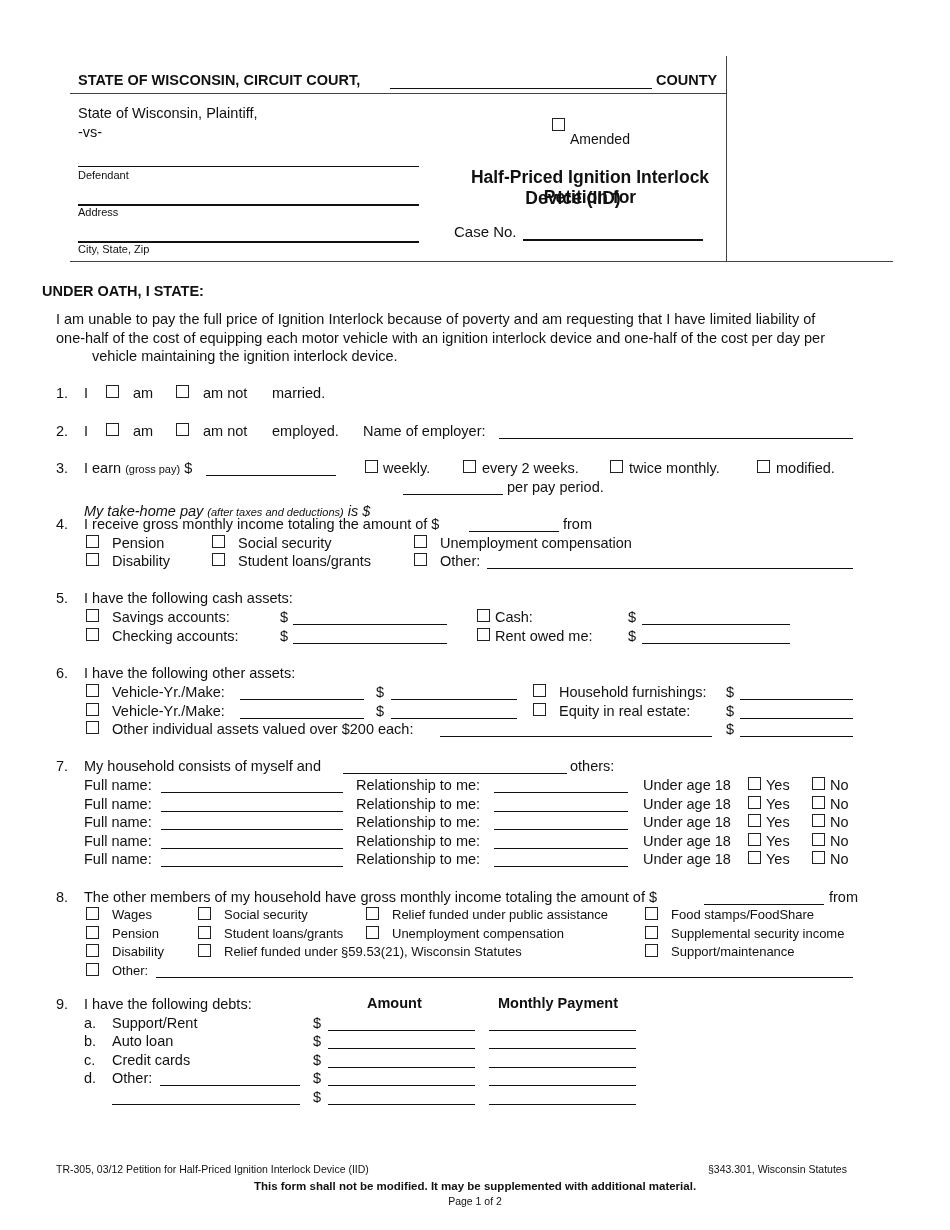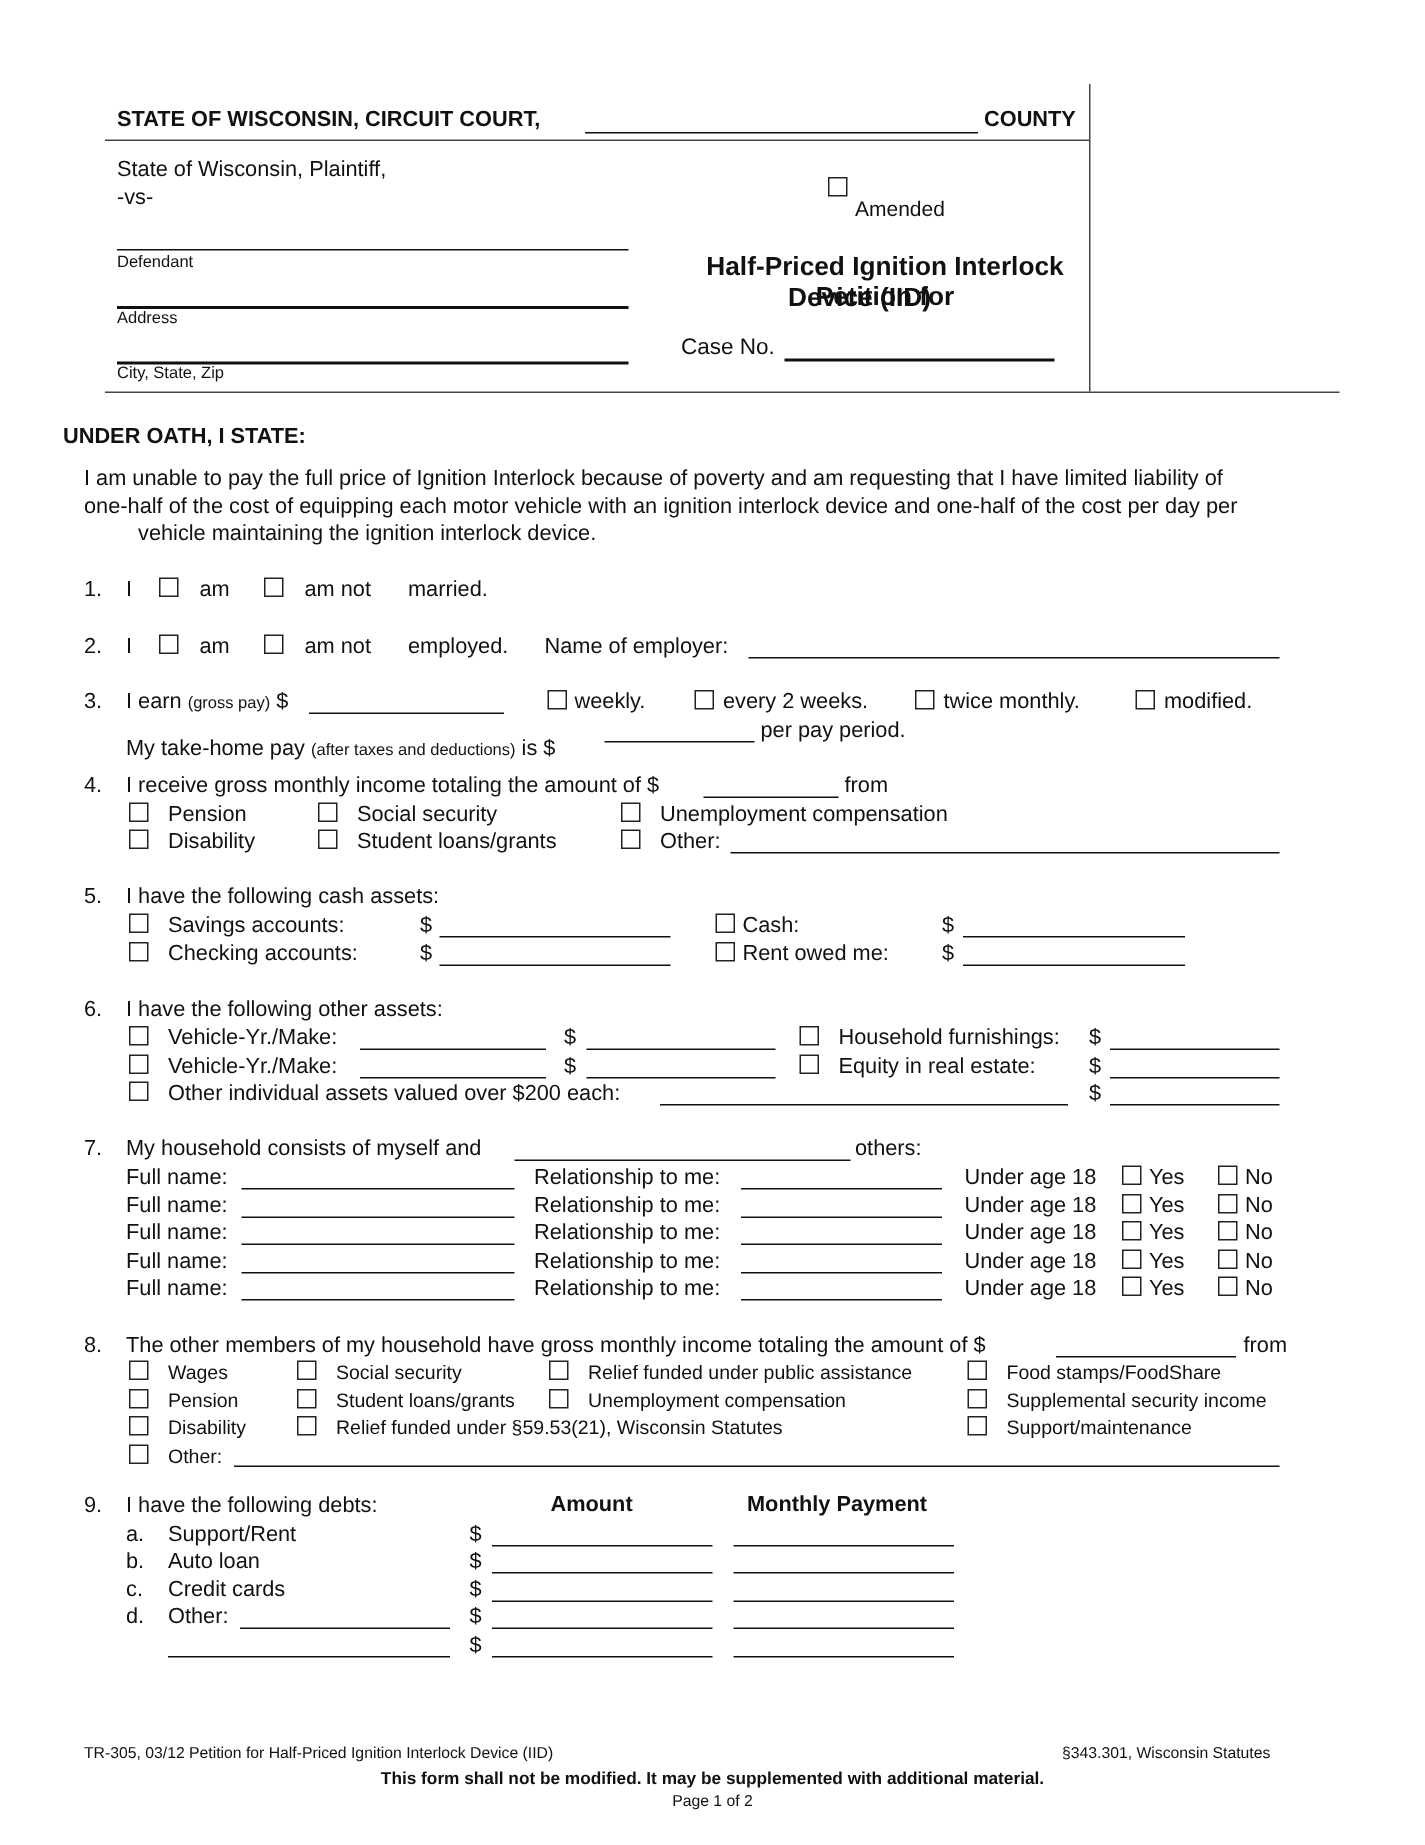--- a/index.html
+++ b/index.html
@@ -81,21 +81,21 @@
   <input class="field" style="left: 206px; top: 459px; width: 130px;">
   <div class="cb" style="left:365px;top:460px;"></div>
   <div class="abs t14" style="left:383px;top:459px;">weekly.</div>
   <div class="cb" style="left:463px;top:460px;"></div>
   <div class="abs t14" style="left:482px;top:459px;">every 2 weeks.</div>
   <div class="cb" style="left:610px;top:460px;"></div>
   <div class="abs t14" style="left:629px;top:459px;">twice monthly.</div>
   <div class="cb" style="left:757px;top:460px;"></div>
   <div class="abs t14" style="left:776px;top:459px;">modified.</div>
 
-  <div class="abs t14" style="left:84px;top:490px;"><span>My take-home pay</span> <span class="small">(after taxes and deductions)</span> <span>is $</span></div>
+  <div class="abs t14" style="left:84px;top:502px;font-style:italic;"><span>My take-home pay</span> <span class="small">(after taxes and deductions)</span> <span>is $</span></div>
   <input class="field" style="left: 403px; top: 478px; width: 100px;">
   <div class="abs t14" style="left:507px;top:478px;">per pay period.</div>
 </div>
 
 <div>
   <div class="abs t14" style="left:56px;top:515px;">4.</div>
   <div class="abs t14" style="left:84px;top:515px;">I receive gross monthly income totaling the amount of $</div>
   <input class="field" style="left: 469px; top: 515px; width: 90px;">
   <div class="abs t14" style="left:563px;top:515px;">from</div>
 

